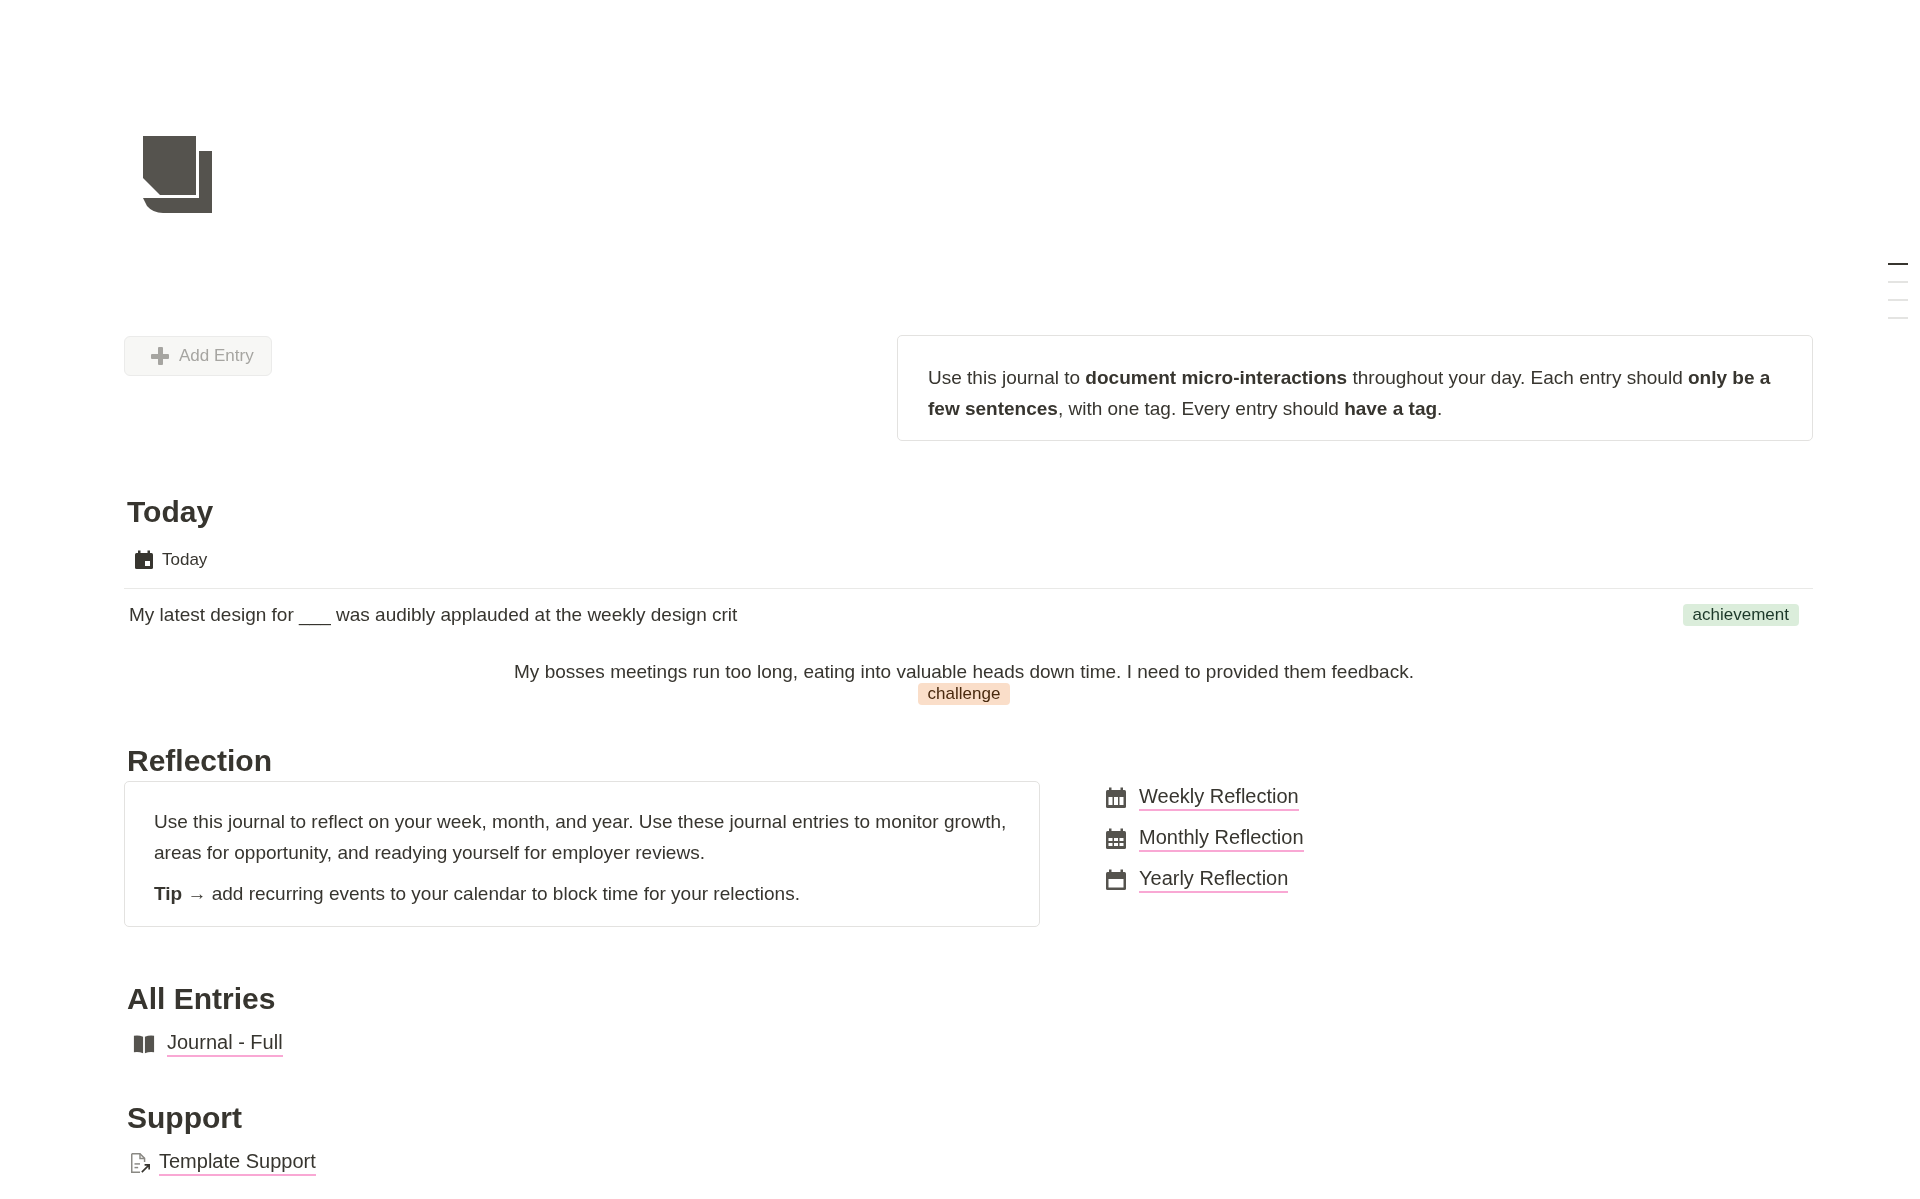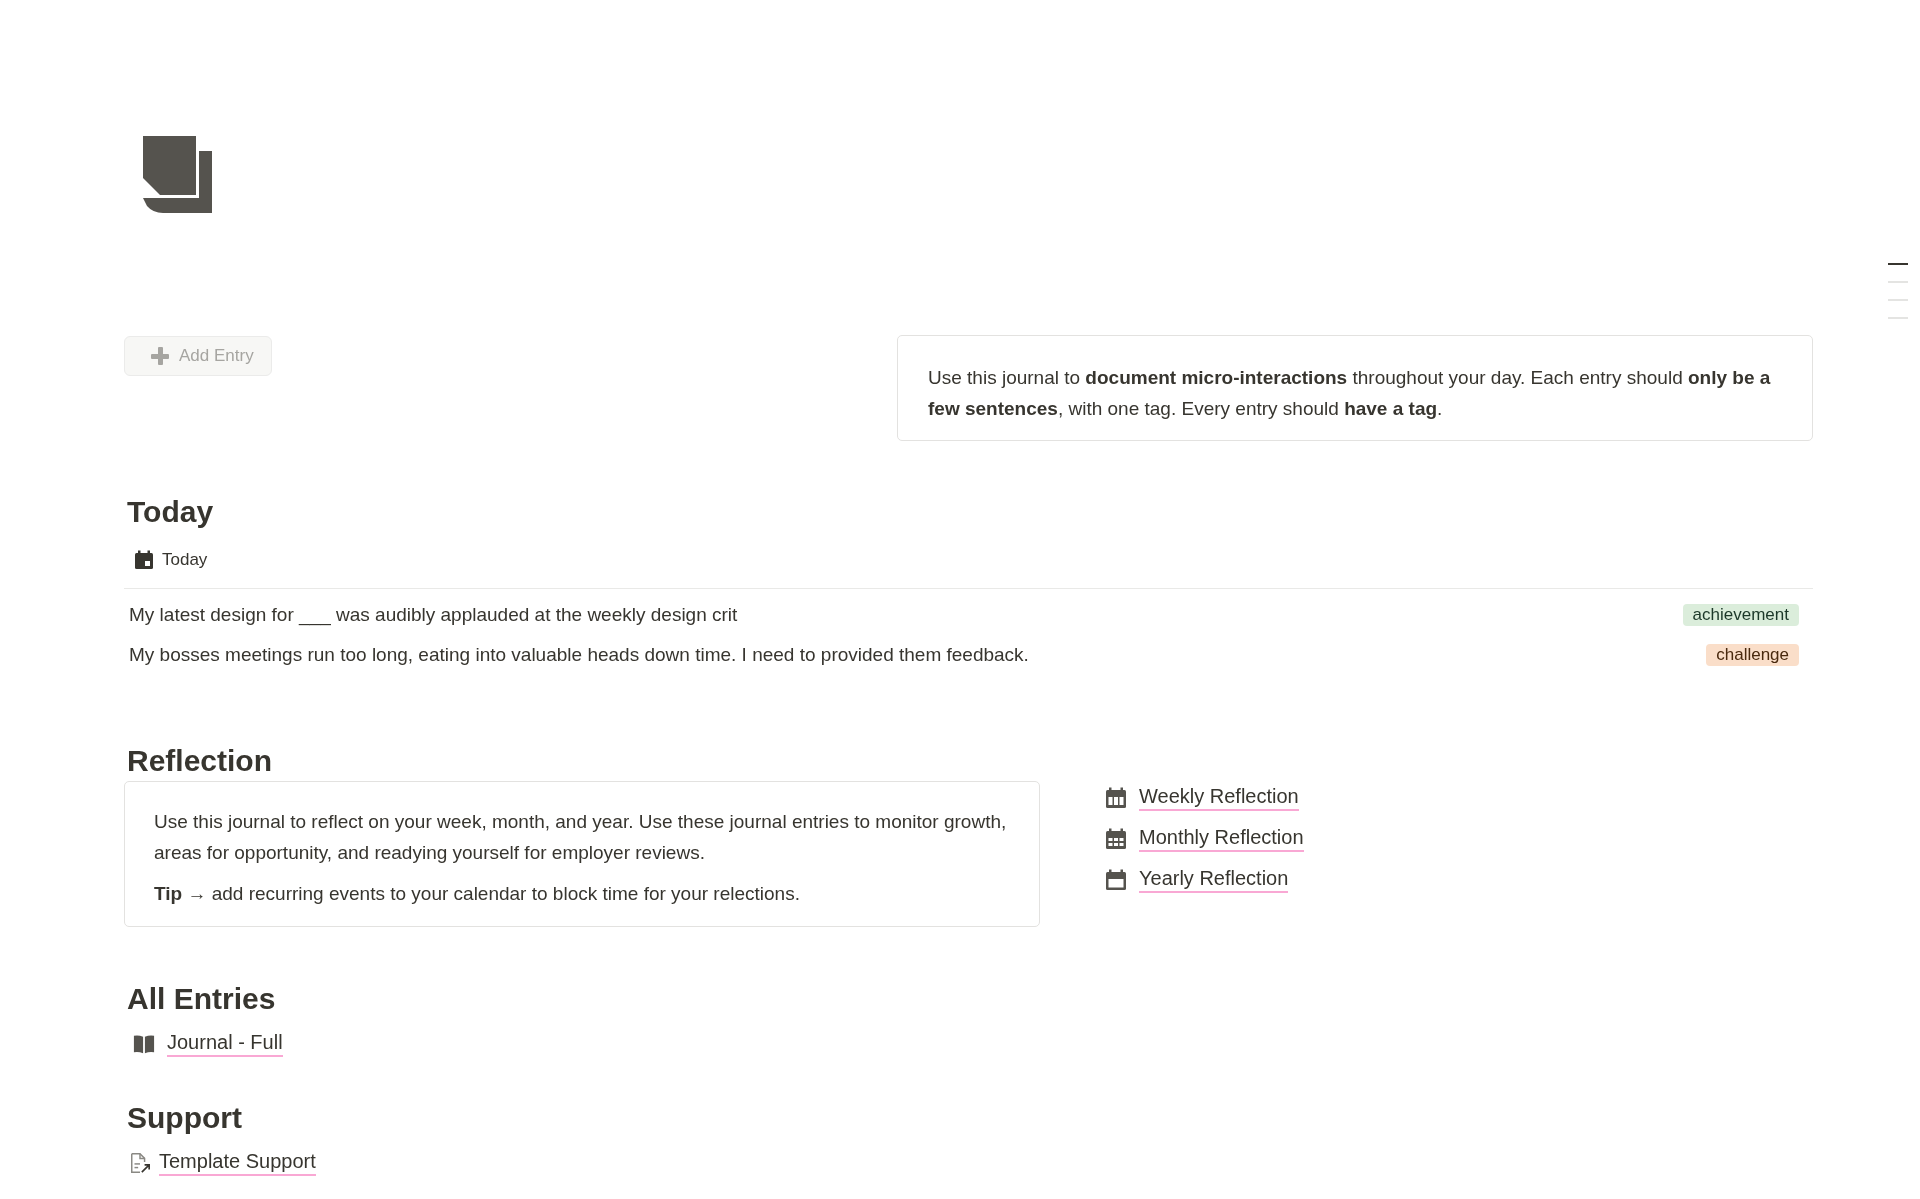--- a/index.html
+++ b/index.html
@@ -121,21 +121,21 @@
     </svg>
     <span>Today</span>
   </div>
 
   <div class="divider"></div>
 
   <div class="entry-row" style="top:597px;">
     <span>My latest design for ___ was audibly applauded at the weekly design crit</span>
     <span class="tag tag-green">achievement</span>
   </div>
-  <div class="entry-row" style="top:637px;">
+  <div class="entry-row" style="top:661px;flex-direction:column;">
     <span>My bosses meetings run too long, eating into valuable heads down time. I need to provided them feedback.</span>
     <span class="tag tag-orange">challenge</span>
   </div>
 
   <h2 class="h2" style="top:743px;">Reflection</h2>
 
   <div class="callout callout-reflect">
     <p>Use this journal to reflect on your week, month, and year. Use these journal entries to monitor growth, areas for opportunity, and readying yourself for employer reviews.</p>
     <p><b>Tip</b> <span>→</span><span> add recurring events to your calendar to block time for your relections.</span></p>
   </div>

